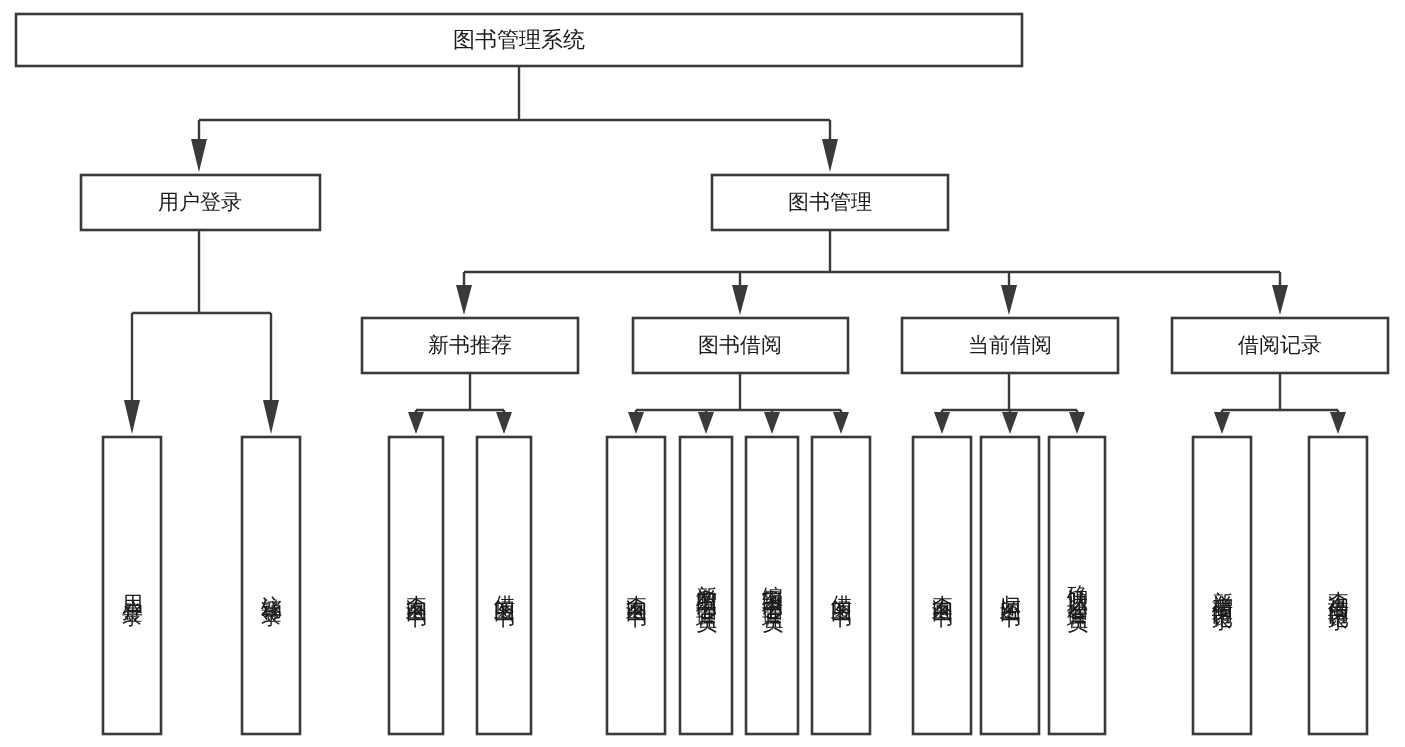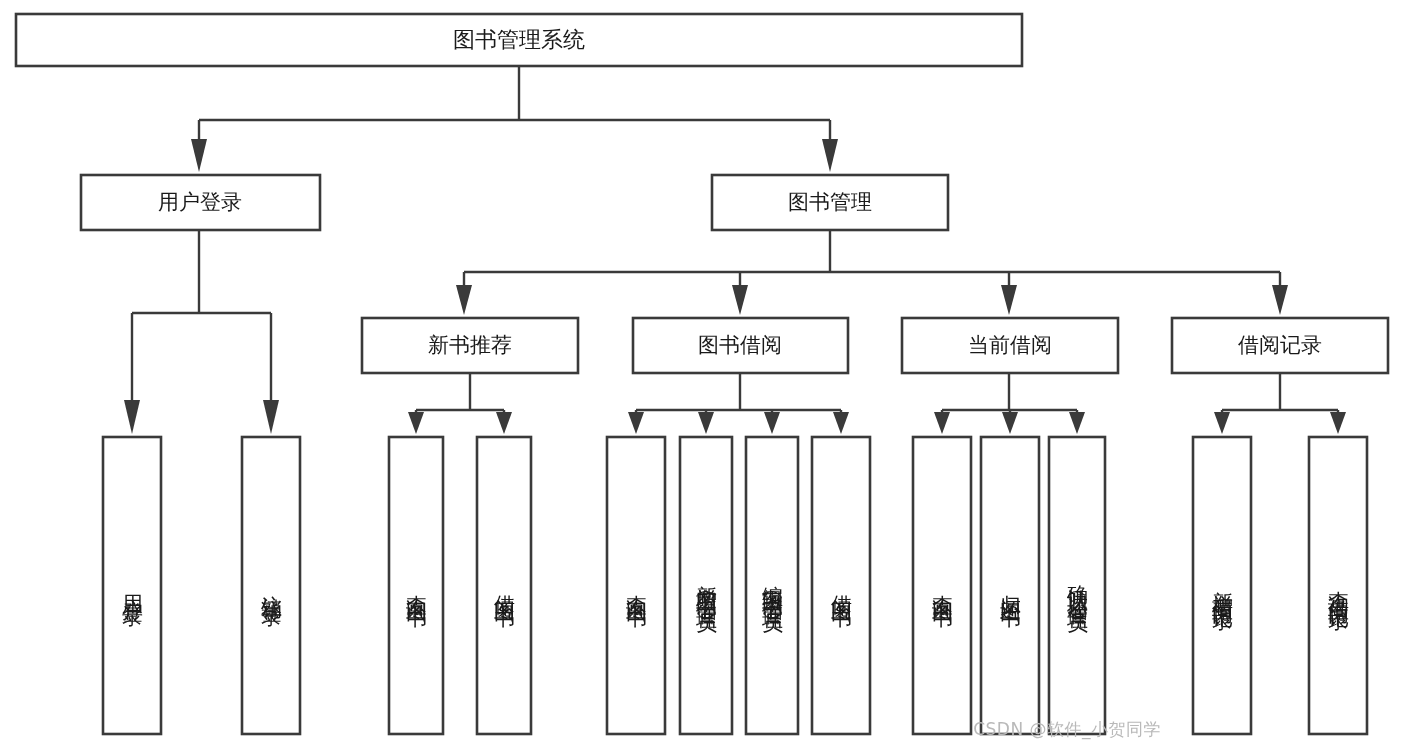--- a/index.html
+++ b/index.html
@@ -229,15 +229,14 @@
       <div class="leaf-label" style="left: 680px; top: 437px; width: 52px; height: 297px;">新增图书（管理员）</div>
       <div class="leaf-label" style="left: 746px; top: 437px; width: 52px; height: 297px;">编辑图书（管理员）</div>
       <div class="leaf-label" style="left: 812px; top: 437px; width: 58px; height: 297px;">借阅图书</div>
       <div class="leaf-label" style="left: 913px; top: 437px; width: 58px; height: 297px;">查询图书</div>
       <div class="leaf-label" style="left: 981px; top: 437px; width: 58px; height: 297px;">归还图书</div>
       <div class="leaf-label" style="left: 1049px; top: 437px; width: 56px; height: 297px;">确认归还（管理员）</div>
       <div class="leaf-label" style="left: 1193px; top: 437px; width: 58px; height: 297px;">新增借阅记录</div>
       <div class="leaf-label" style="left: 1309px; top: 437px; width: 58px; height: 297px;">查询借阅记录</div>
     </div>
 
-  <div class="watermark">CSDN @软件_小贺同学</div>
 
 </div>
 
 </body></html>

